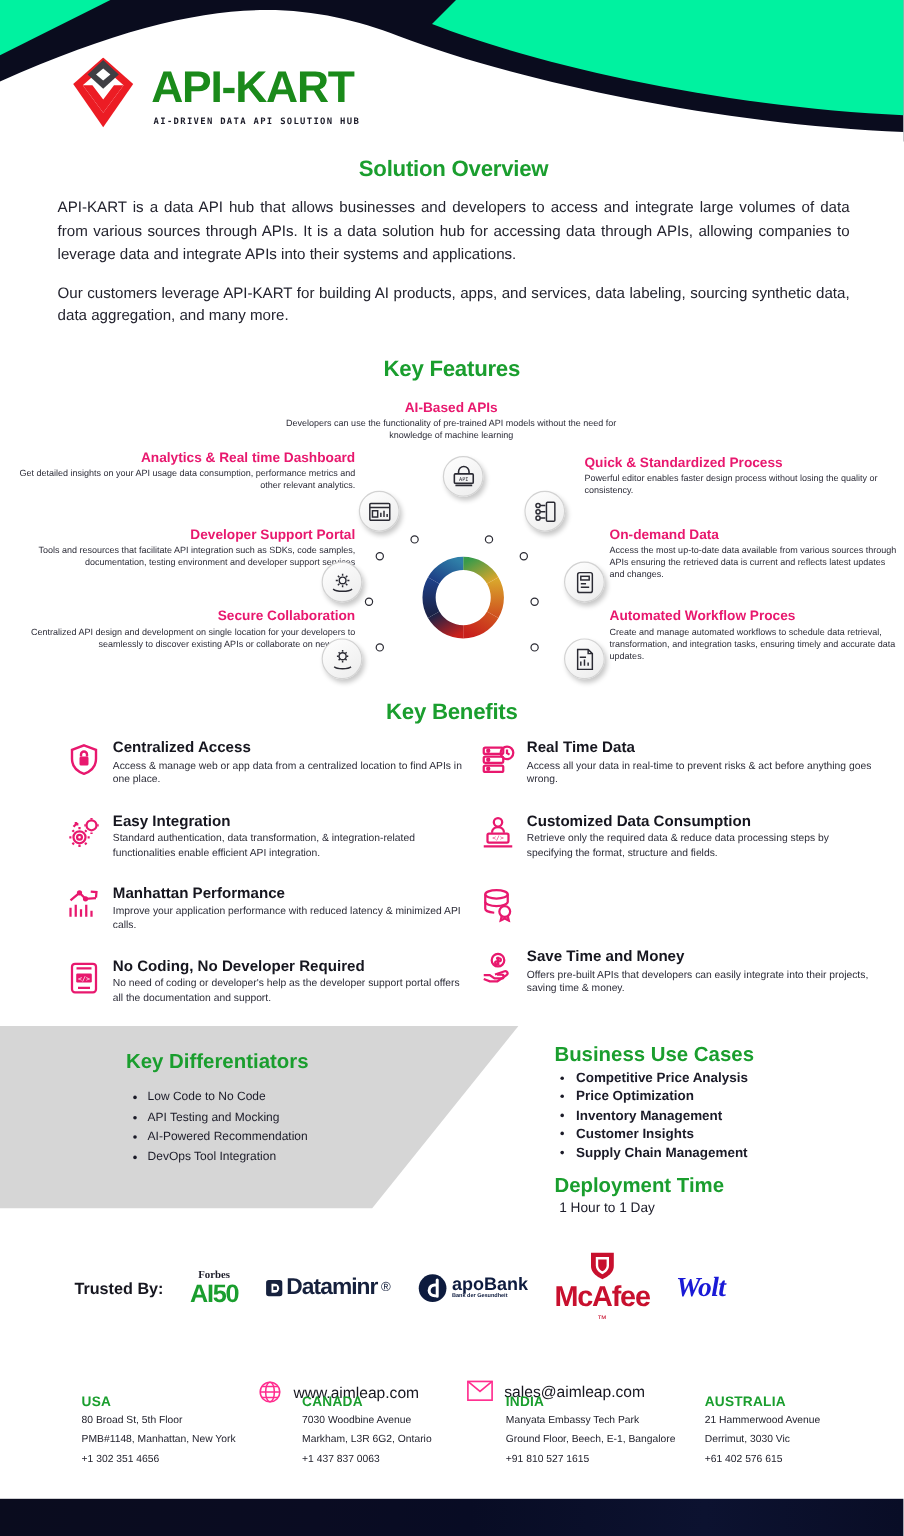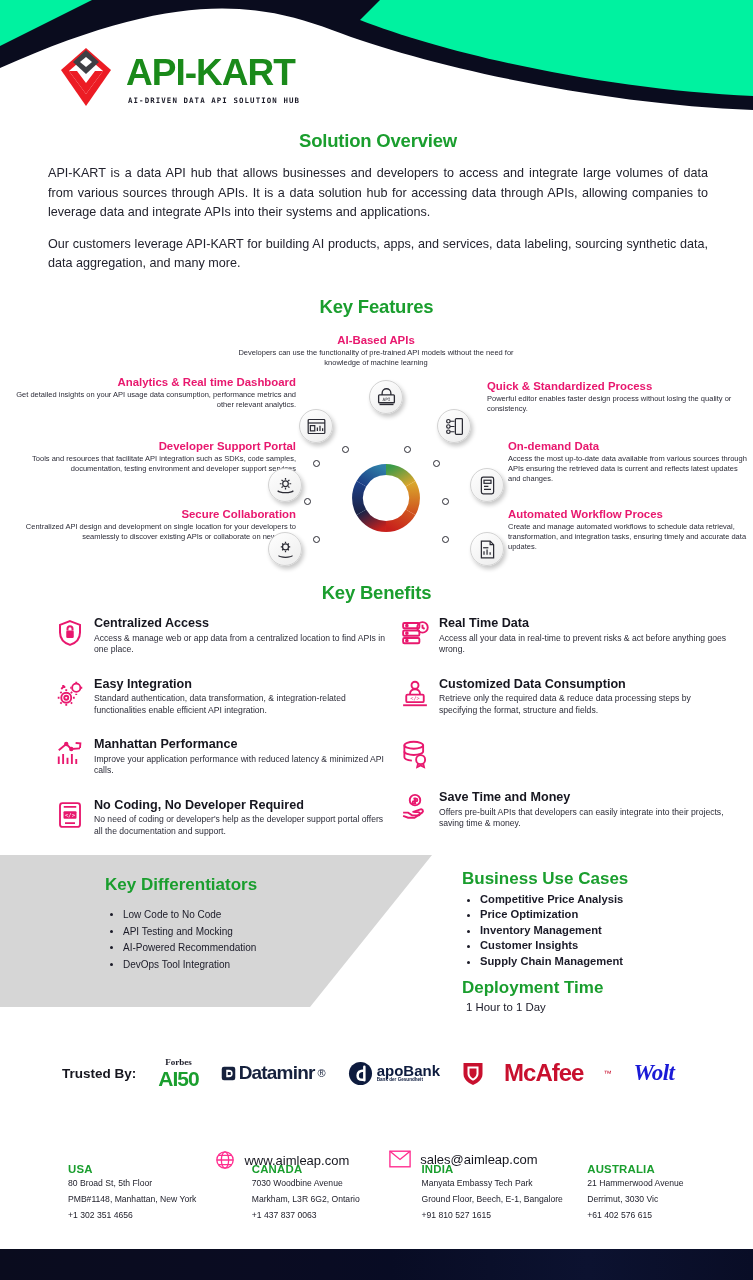--- a/index.html
+++ b/index.html
@@ -468,21 +468,21 @@
       <svg width="25" height="25" viewBox="0 0 26 26">
         <circle cx="13" cy="13" r="12" fill="#0d1b3e"></circle>
         <path d="M17 6v14M17 10c-4.5 0-7 2-7 5s2.2 4.6 5 4.6" stroke="#fff" stroke-width="2.6" fill="none" stroke-linecap="round"></path>
       </svg>
       <div style="line-height:1.05;">
         <div style="font-weight:bold; font-size:15px; color:#0d1b3e;">apoBank</div>
         <div style="font-size:4.6px; color:#0d1b3e; font-weight:bold;">Bank der Gesundheit</div>
       </div>
     </div>
 
-    <div style="display:flex; align-items:center; gap:20px;">
+    <div style="display:flex; align-items:center; gap:0;flex-direction:column;">
       <svg width="22" height="25" viewBox="0 0 22 25">
         <path d="M1.5 2h19v11c0 6-6 9.5-9.5 11C7.5 22.5 1.5 19 1.5 13z" fill="#c8102e"></path>
         <path d="M5.5 5.5h11v7c0 4-3.4 6.3-5.5 7.3-2.1-1-5.5-3.3-5.5-7.3z" fill="#fff"></path>
         <path d="M7.5 7.5h7v5c0 2.6-2.2 4.2-3.5 4.9-1.3-.7-3.5-2.3-3.5-4.9z" fill="#c8102e"></path>
       </svg>
       <span style="font-weight:bold; font-size:24px; color:#c8102e; letter-spacing:-1px;">McAfee</span>
       <span style="font-size:8px; color:#c8102e;">™</span>
     </div>
 
     <div>

